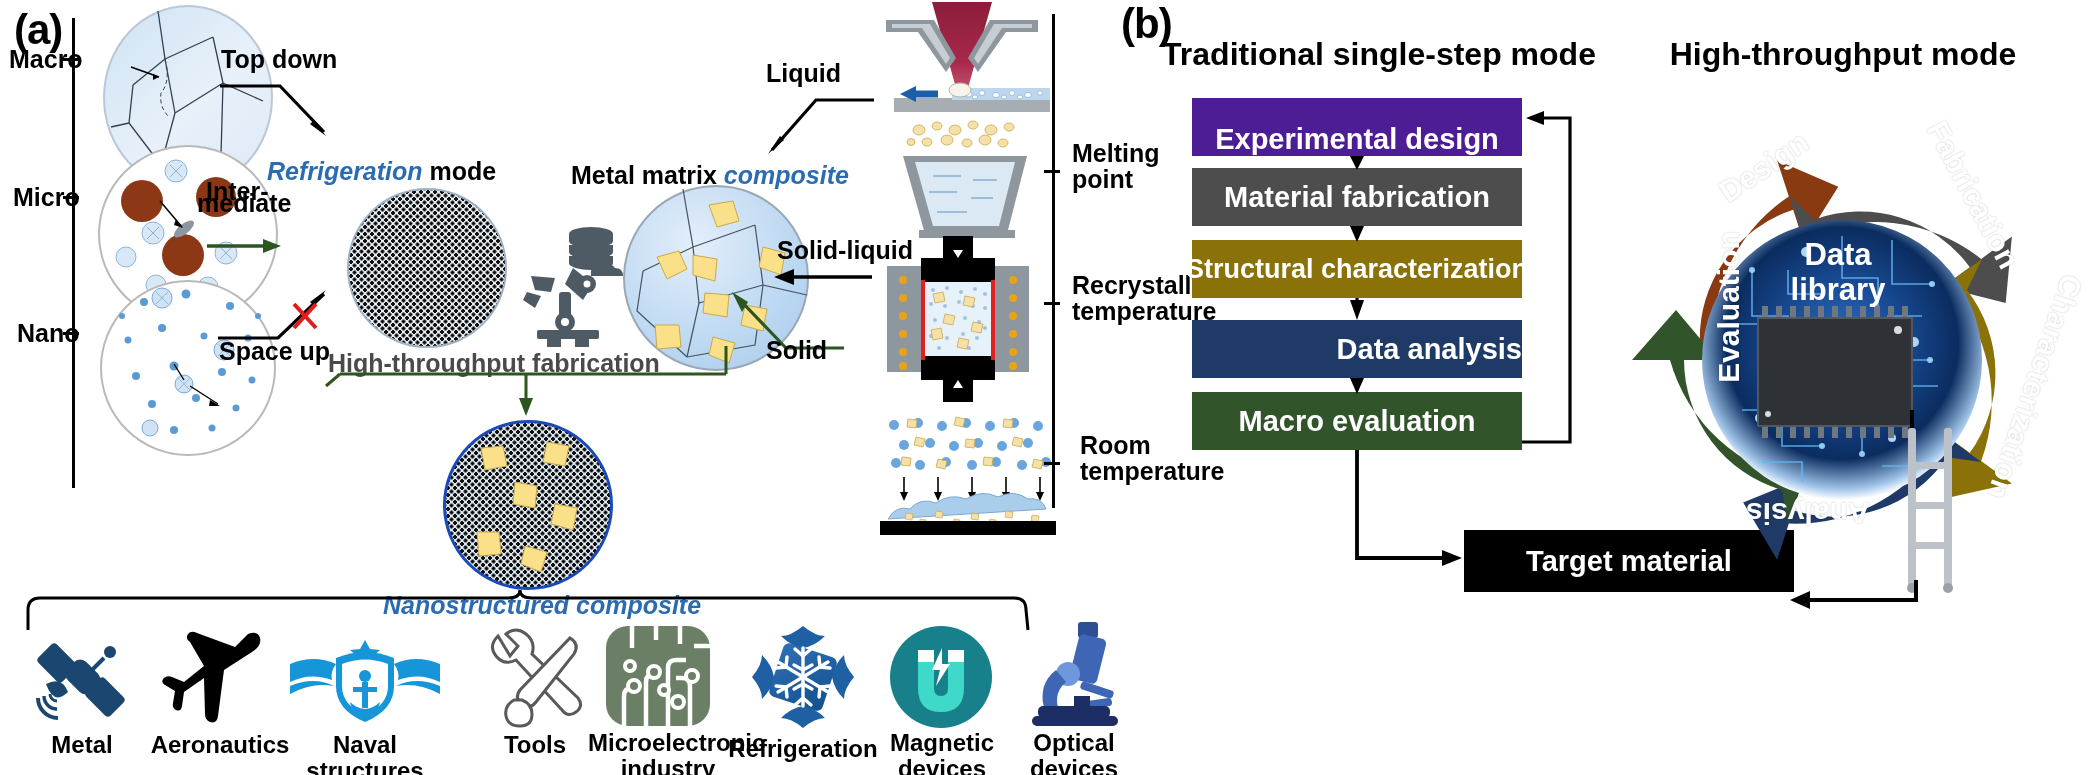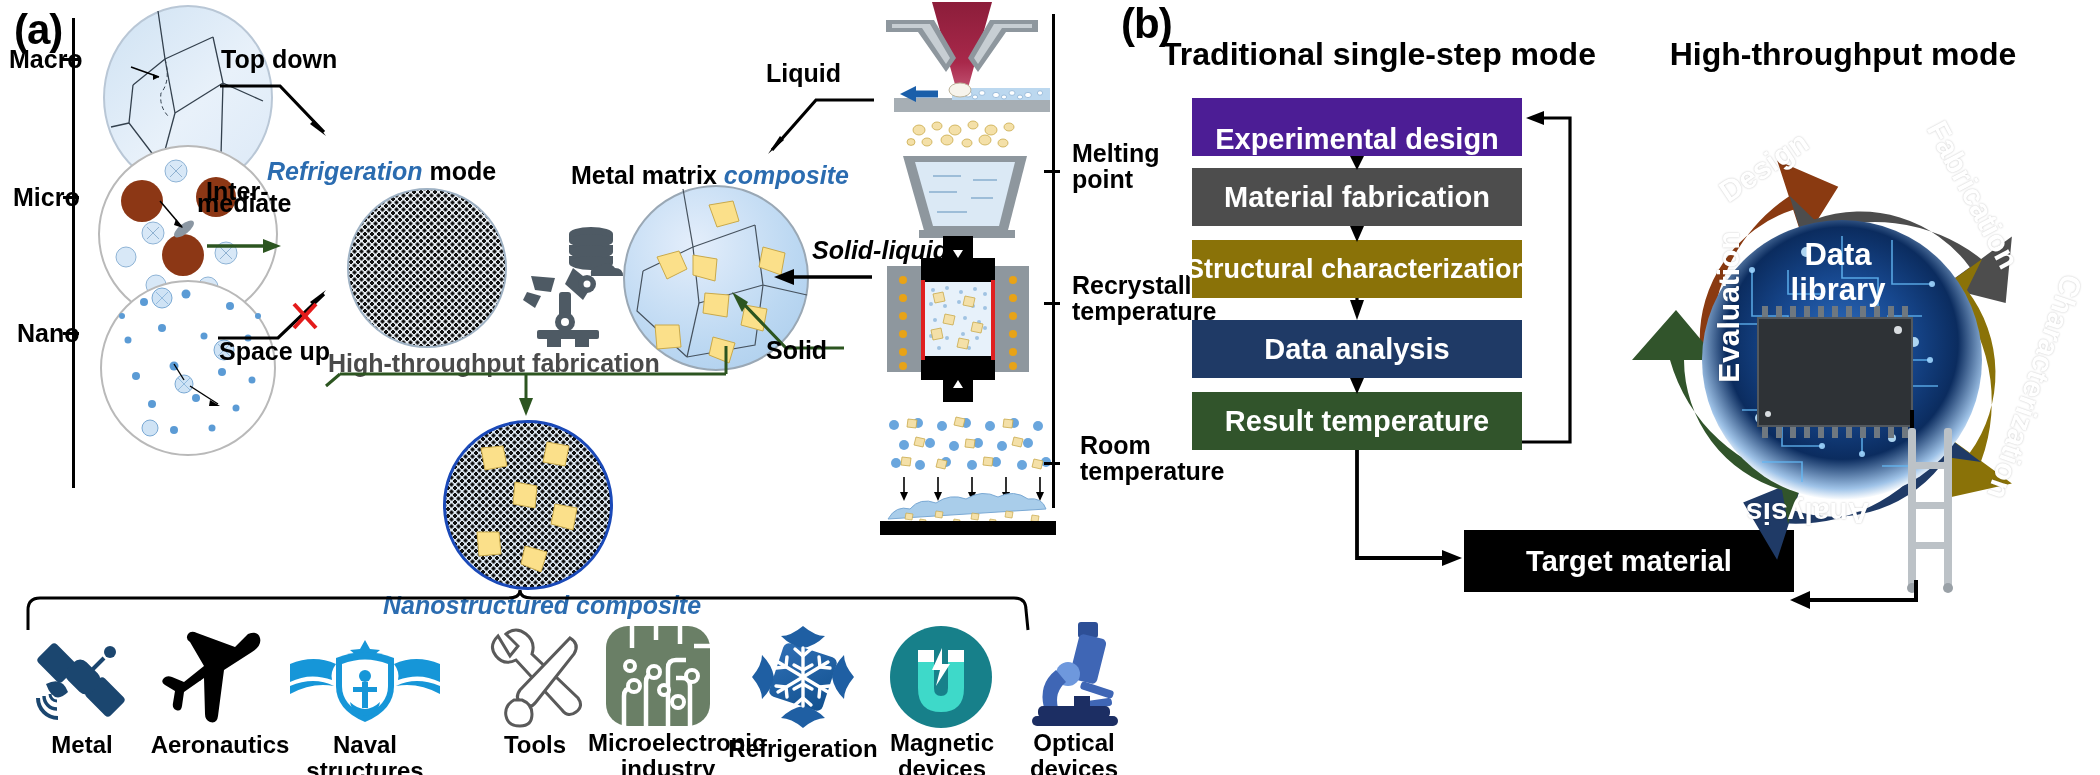--- a/index.html
+++ b/index.html
@@ -351,21 +351,21 @@
     <g stroke="#9dbdd8" stroke-width="2">
       <path d="M48 58 L76 58"></path>
         <path d="M88 62 L112 62"></path>
       <path d="M44 74 L72 74"></path>
         <path d="M86 80 L108 80"></path>
       <path d="M52 94 L82 94"></path>
     </g>
     <rect x="34" y="112" width="96" height="8" fill="#8e979e"></rect>
   </svg>
 
-  <div class="abs blklbl" style="left:812px; top:237px;font-style:italic;">Solid-liquid</div>
+  <div class="abs blklbl" style="left:777px; top:237px;">Solid-liquid</div>
   <svg class="abs" style="left:766px; top:268px;" width="110" height="18" viewBox="0 0 110 18">
     <path d="M106 9 L24 9" stroke="#000" stroke-width="3.4"></path>
     <path d="M28 1 L8 9 L28 17 Z" fill="#000"></path>
   </svg>
 
   <svg class="abs" style="left:881px; top:236px;" width="170" height="166" viewBox="0 0 170 166">
     <rect x="62" y="0" width="30" height="22" fill="#000"></rect>
     <rect x="40" y="22" width="74" height="24" fill="#000"></rect>
     <path d="M77 4 L77 14 L72 14 L77 22 L82 14 L77 14 Z" fill="#fff"></path>
     <rect x="62" y="144" width="30" height="22" fill="#000"></rect>
@@ -670,25 +670,25 @@
 
   <div class="pbox" style="left:1192px; top:98px; width:330px; height:58px; background:#4c1d95;align-items:flex-end;">
     <span>Experimental design</span>
   </div>
   <div class="pbox" style="left:1192px; top:168px; width:330px; height:58px; background:#4d4d4d;">
     <span>Material fabrication</span>
   </div>
   <div class="pbox" style="left:1192px; top:240px; width:330px; height:58px; background:#8a7208;">
     <span style="font-size:27px;">Structural characterization</span>
   </div>
-  <div class="pbox" style="left:1192px; top:320px; width:330px; height:58px; background:#1f3a66;">
+  <div class="pbox" style="left:1192px; top:320px; width:330px; height:58px; background:#1f3a66;justify-content:flex-end;">
     <span>Data analysis</span>
   </div>
   <div class="pbox" style="left:1192px; top:392px; width:330px; height:58px; background:#31542b;">
-    <span>Result temperature</span>
+    <span>Macro evaluation</span>
   </div>
 
   <svg class="abs" style="left:1150px; top:96px;" width="480" height="560" viewBox="0 0 480 560">
     <g stroke="#000" stroke-width="3.2" fill="none">
       <path d="M207 60 L207 68"></path>
       <path d="M207 60 L207 70"></path>
       <path d="M207 60 L207 70"></path>
     </g>
 
     <path d="M207 60 L207 62" stroke="#000" stroke-width="3.2"></path>

